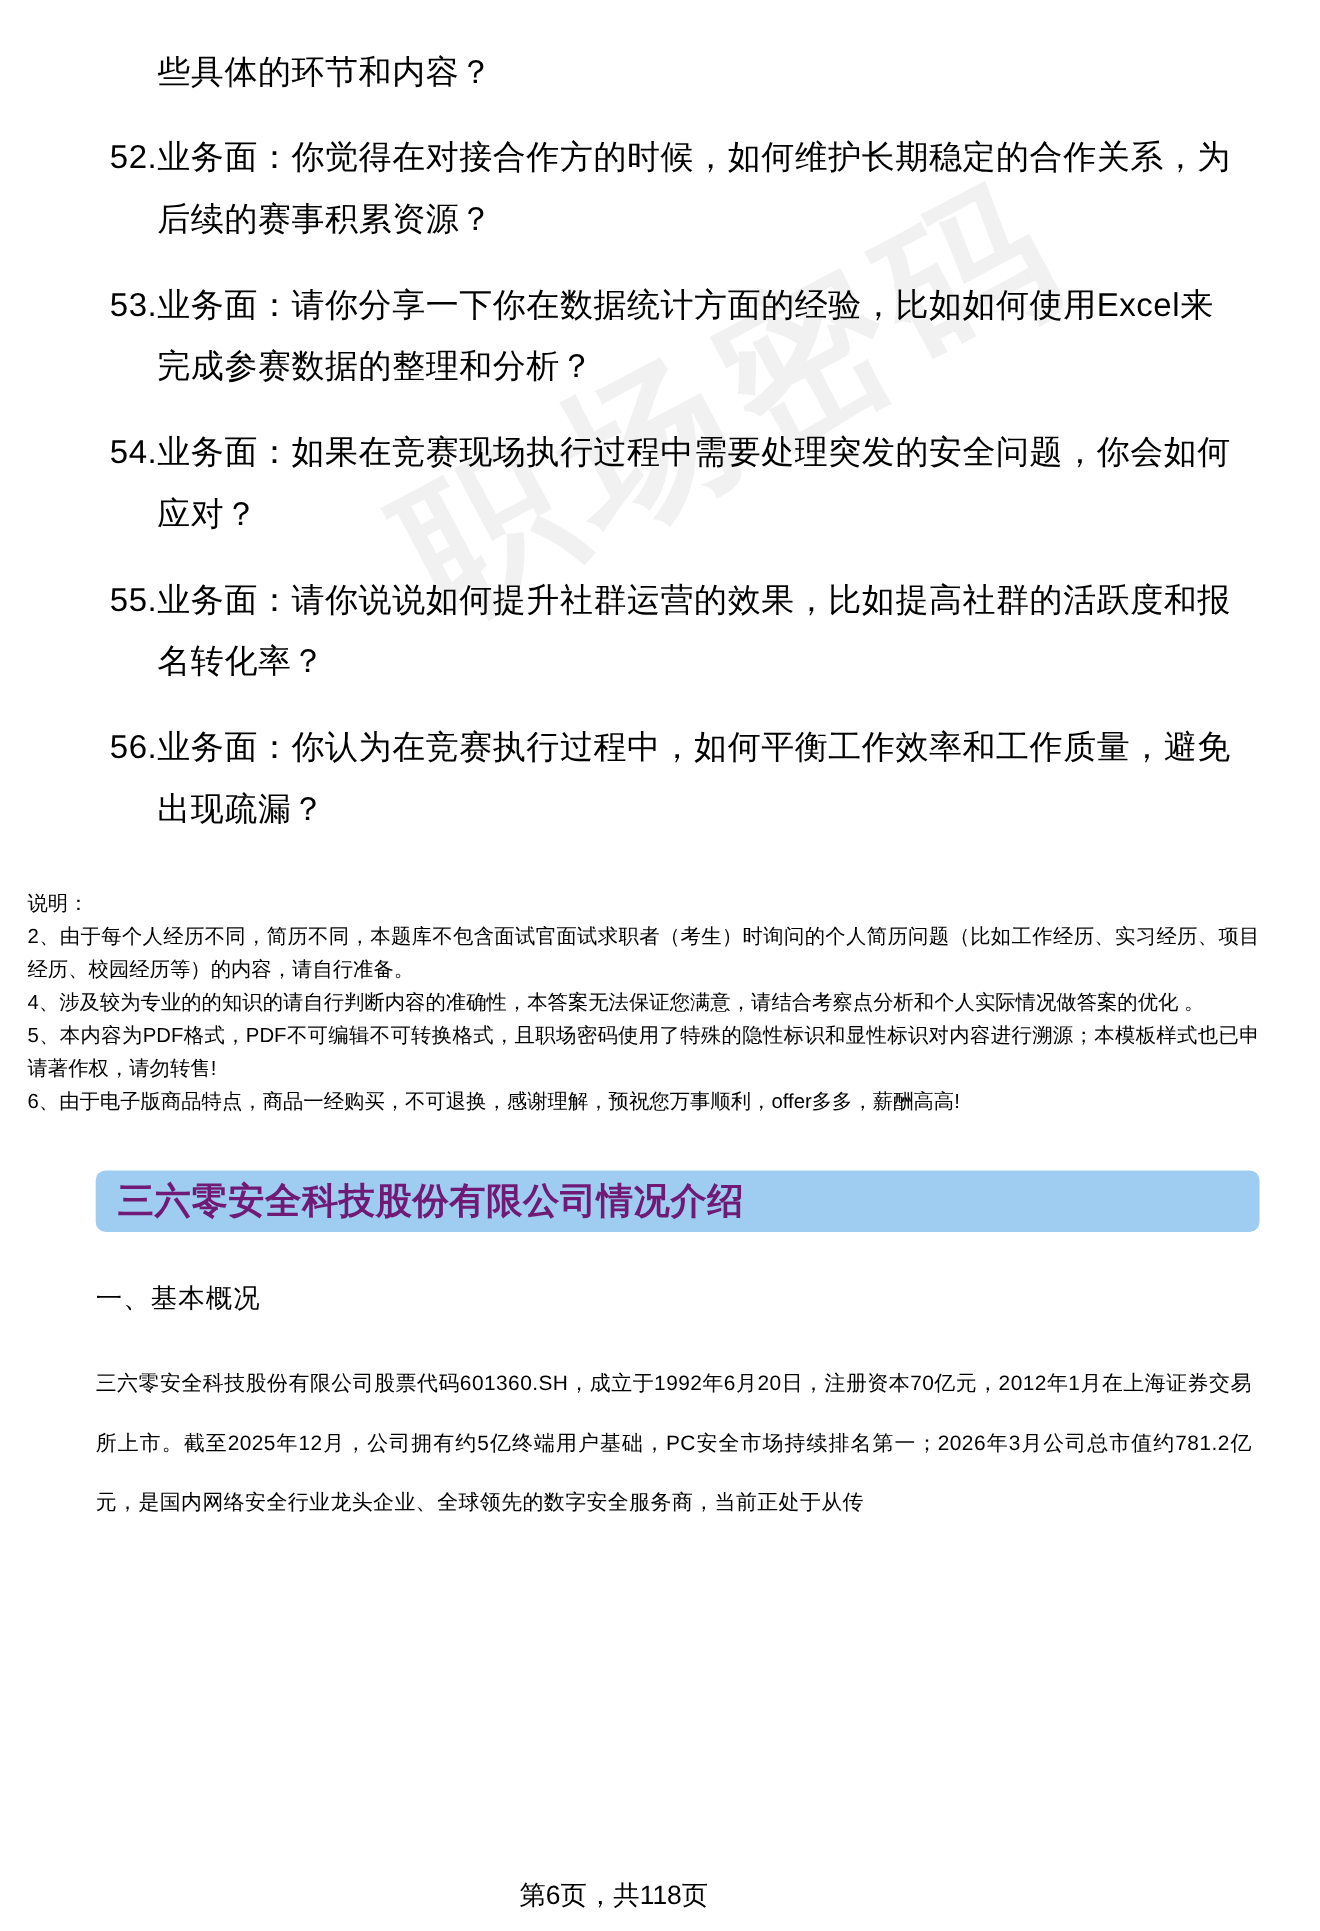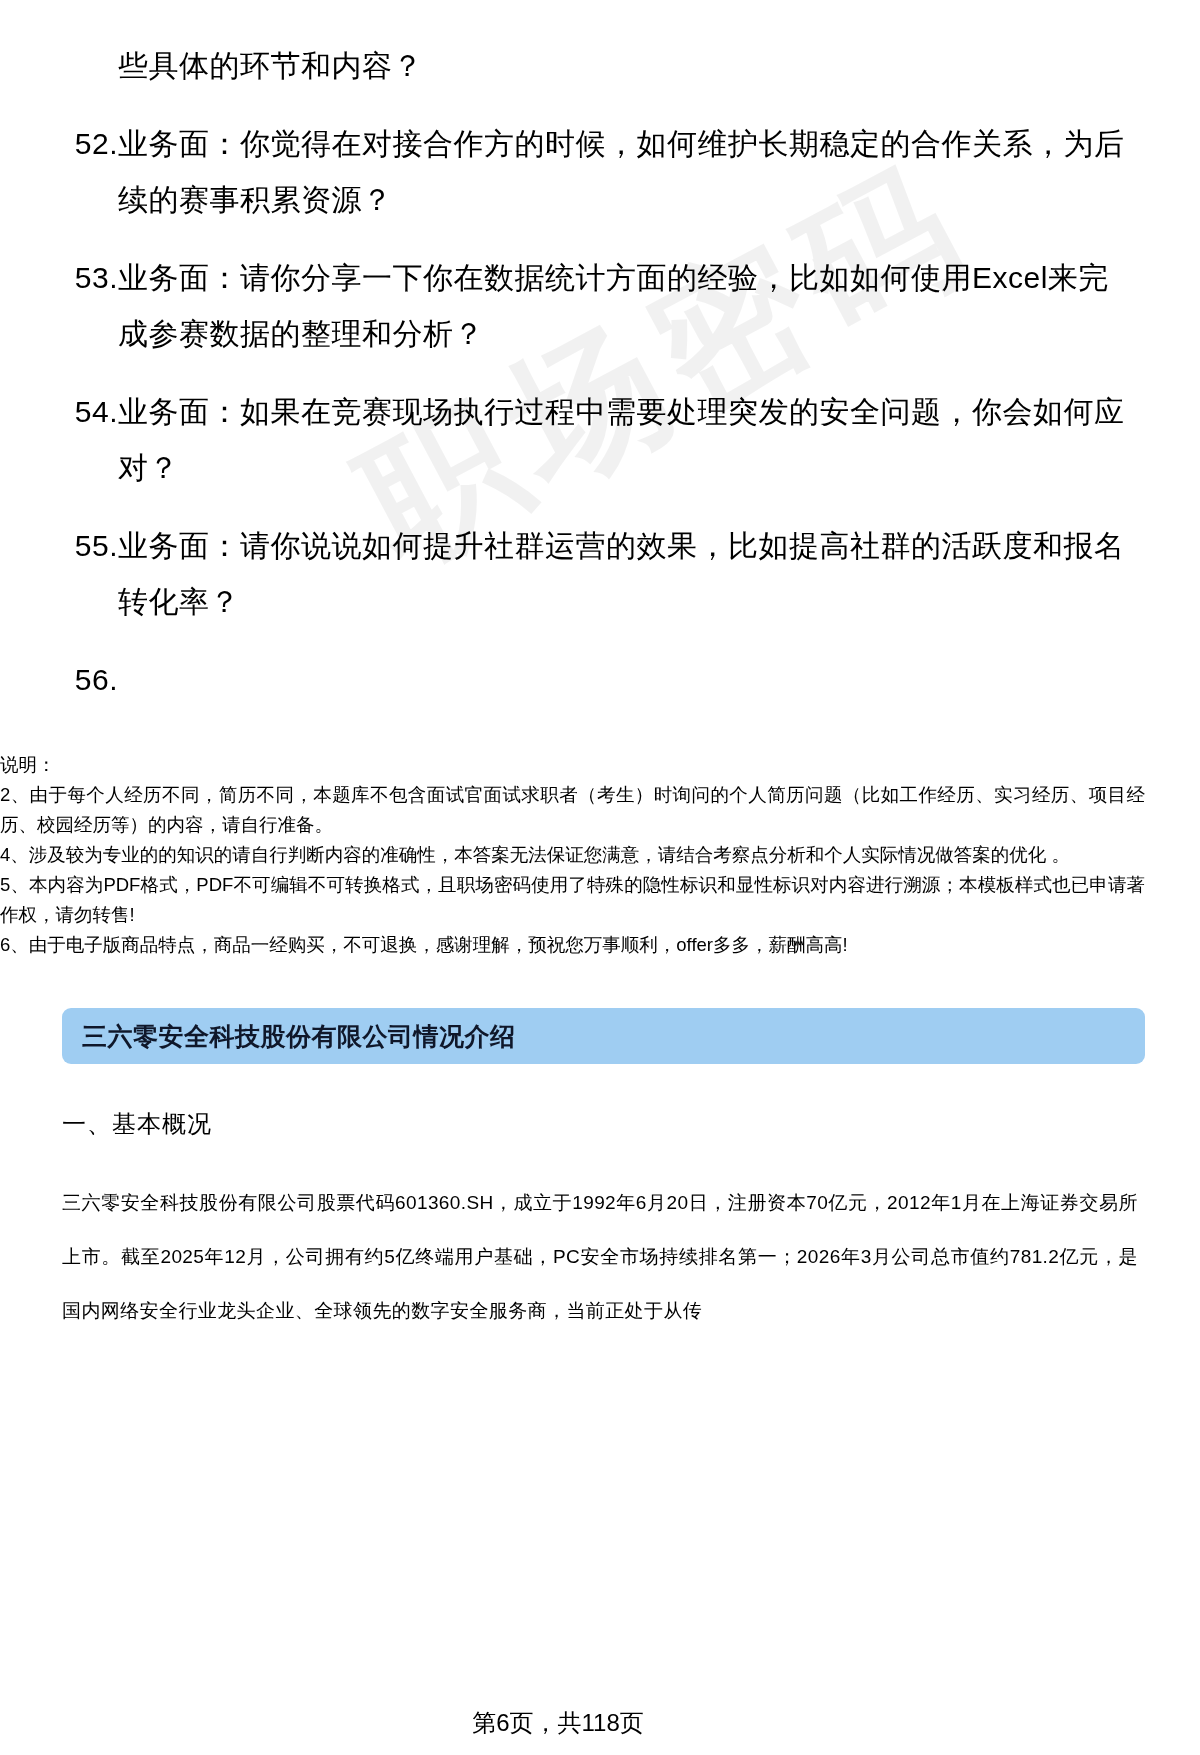--- a/index.html
+++ b/index.html
@@ -37,20 +37,21 @@
     transform: rotate(-28deg);
     transform-origin: left top;
     white-space: nowrap;
     font-family: "Liberation Sans", "DejaVu Sans", sans-serif;
   }
 
   .page {
     position: relative;
     z-index: 2;
     padding: 0;
+    margin-left: 25px;
   }
 
   
   .qlist {
     margin: 0;
     padding: 0;
     list-style: none;
   }
   .q-cont {
     font-size: 30px;
@@ -97,23 +98,23 @@
   .banner {
     margin: 48px 55px 0 62px;
     background: #9fcdf2;
     border-radius: 9px;
     height: 56px;
     display: flex;
     align-items: center;
     padding: 0 0 0 20px;
   }
   .banner-title {
-    font-size: 25px;
+    font-size: 33px;
     font-weight: 700;
-    color: #0f172a;
+    color: #701a75;
     letter-spacing: 0.5px;
   }
 
   
   .sec-heading {
     margin: 44px 0 0 62px;
     font-size: 24px;
     letter-spacing: 1px;
   }
   .body-para {
@@ -159,20 +160,21 @@
     <li class="q-item">
       <span class="q-num">54.</span>
       <span class="q-text">业务面：如果在竞赛现场执行过程中需要处理突发的安全问题，你会如何应对？</span>
     </li>
     <li class="q-item">
       <span class="q-num">55.</span>
       <span class="q-text">业务面：请你说说如何提升社群运营的效果，比如提高社群的活跃度和报名转化率？</span>
     </li>
     <li class="q-item">
       <span class="q-num">56.</span>
+      <span class="q-text">业务面：你认为在竞赛执行过程中，如何平衡工作效率和工作质量，避免出现疏漏？</span>
     </li>
   </ul>
 
   <div class="notes">
     <div class="note-line notes-title">说明：</div>
     <div class="note-line">2、由于每个人经历不同，简历不同，本题库不包含面试官面试求职者（考生）时询问的个人简历问题（比如工作经历、实习经历、项目经历、校园经历等）的内容，请自行准备。</div>
     <div class="note-line">4、涉及较为专业的的知识的请自行判断内容的准确性，本答案无法保证您满意，请结合考察点分析和个人实际情况做答案的优化 。</div>
     <div class="note-line">5、本内容为PDF格式，PDF不可编辑不可转换格式，且职场密码使用了特殊的隐性标识和显性标识对内容进行溯源；本模板样式也已申请著作权，请勿转售!</div>
     <div class="note-line">6、由于电子版商品特点，商品一经购买，不可退换，感谢理解，预祝您万事顺利，offer多多，薪酬高高!</div>
   </div>

